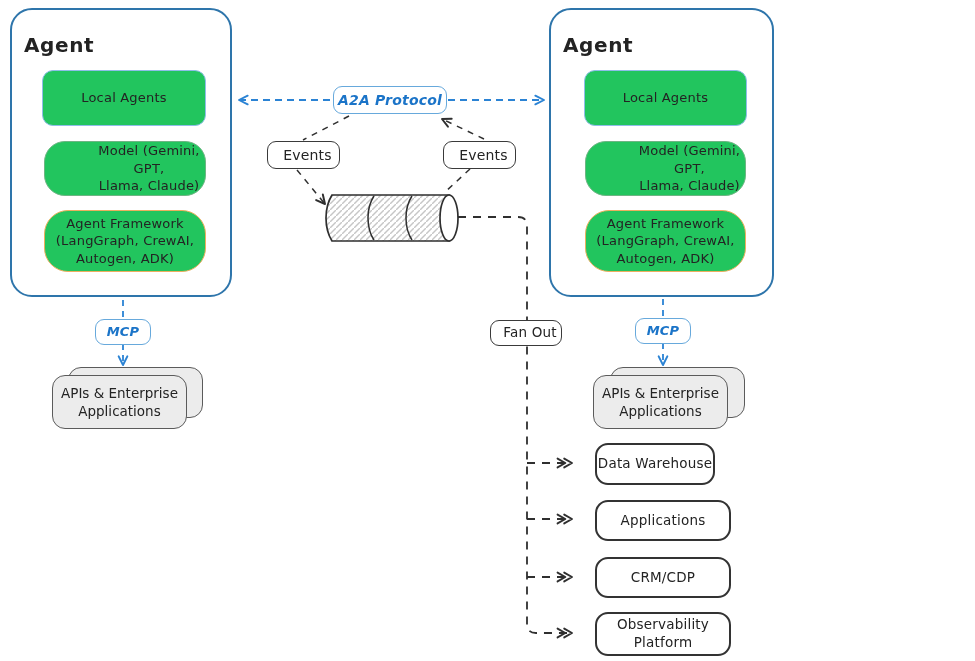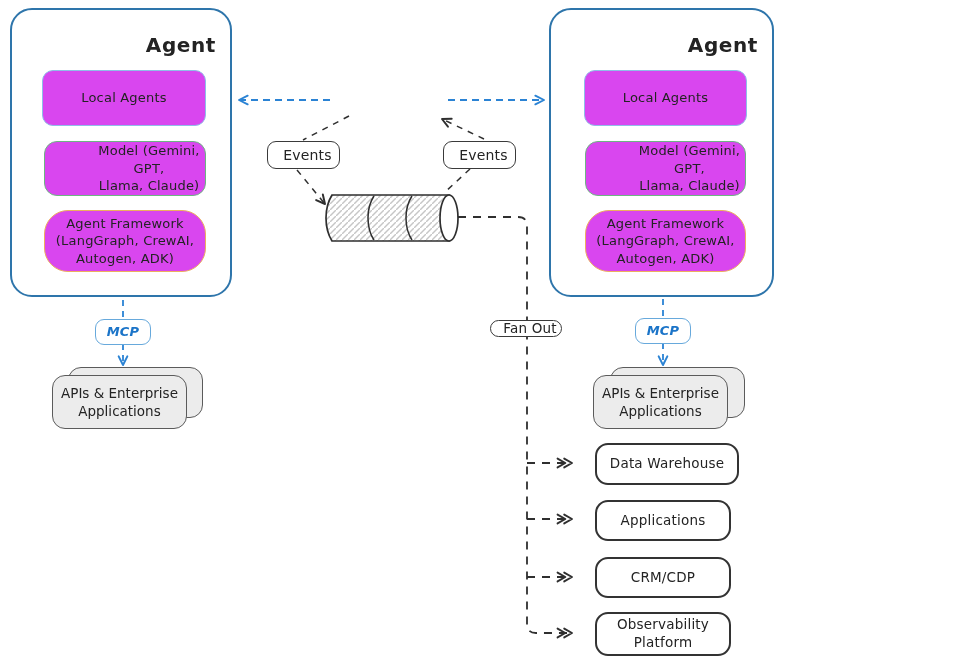--- a/index.html
+++ b/index.html
@@ -33,42 +33,42 @@
   .agent-frame {
     border: 2.2px solid #2e75ab;
     border-radius: 22px;
     z-index: 1;
     display: block;
   }
   .agent-title {
     position: absolute;
     left: 0; right: 14px;
     top: 22px;
-    text-align: right;
+    text-align: left;
     font-size: 20px;
     font-weight: 600;
     letter-spacing: 0.6px;
     margin-left: 12px;
   }
   .inner-box {
     position: absolute;
     box-sizing: border-box;
-    background: #d946ef;
+    background: #22c55e;
     display: flex;
     align-items: center;
     justify-content: center;
     text-align: center;
     white-space: pre-line;
     font-size: 13px;
     font-weight: 500;
     line-height: 1.35;
     letter-spacing: 0.2px;
   }
   .local  { border: 1.7px solid #8fbde8; border-radius: 11px; }
-  .model  { border: 1.7px solid #6db583; border-radius: 13px; padding-left: 48px; }
+  .model  { border: 1.7px solid #6db583; border-radius: 21px; padding-left: 48px; }
   .frame  { border: 1.7px solid #ecaf5f; border-radius: 24px; }
 
   .badge-blue {
     border: 1.7px solid #67a9dc;
     border-radius: 9px;
     color: #1b74c8;
     font-weight: 700;
     font-style: italic;
     font-size: 14px;
   }
@@ -182,40 +182,41 @@
   <div class="node agent-frame" style="left:549px; top:8px; width:225px; height:289px;">
     <div class="agent-title">Agent</div>
     <div class="inner-box local" style="left:33px; top:60px; width:163px; height:56px;">Local Agents</div>
     <div class="inner-box model" style="left:34px; top:131px; width:161px; height:55px;">Model (Gemini, GPT,
 Llama, Claude)</div>
     <div class="inner-box frame" style="left:34px; top:200px; width:161px; height:62px;">Agent Framework
 (LangGraph, CrewAI,
 Autogen, ADK)</div>
   </div>
 
+  <div class="node badge-blue" style="left:333px; top:86px; width:114px; height:28px;">A2A Protocol</div>
 
   <div class="node badge-dark" style="left:267px; top:141px; width:73px; height:28px;">Events</div>
   <div class="node badge-dark" style="left:443px; top:141px; width:73px; height:28px;">Events</div>
 
 
   <div class="node badge-blue" style="left:95px; top:319px; width:56px; height:26px; font-size:13px;">MCP</div>
   <div class="node badge-blue" style="left:635px; top:318px; width:56px; height:26px; font-size:13px;">MCP</div>
 
   <div>
     <div class="card" style="left:68px; top:367px; width:135px; height:51px; z-index:1;"></div>
     <div class="card card-front" style="left:52px; top:375px; width:135px; height:54px; z-index:2;">APIs &amp; Enterprise
 Applications</div>
   </div>
   <div>
     <div class="card" style="left:610px; top:367px; width:135px; height:51px; z-index:1;"></div>
     <div class="card card-front" style="left:593px; top:375px; width:135px; height:54px; z-index:2;">APIs &amp; Enterprise
 Applications</div>
   </div>
 
-  <div class="node badge-dark" style="left:490px; top:320px; width:72px; height:17px; font-size:13.5px;">Fan Out</div>
-
-  <div class="node dest" style="left:595px; top:443px; width:144px; height:42px;">Data Warehouse</div>
+  <div class="node badge-dark" style="left:490px; top:320px; width:72px; height:26px; font-size:13.5px;">Fan Out</div>
+
+  <div class="node dest" style="left:595px; top:443px; width:120px; height:42px;">Data Warehouse</div>
   <div class="node dest" style="left:595px; top:500px; width:136px; height:41px;">Applications</div>
   <div class="node dest" style="left:595px; top:612px; width:136px; height:44px;">Observability
 Platform</div>
   <div class="node dest" style="left:595px; top:557px; width:136px; height:41px;">CRM/CDP</div>
 
 </div>
 
 </body></html>

